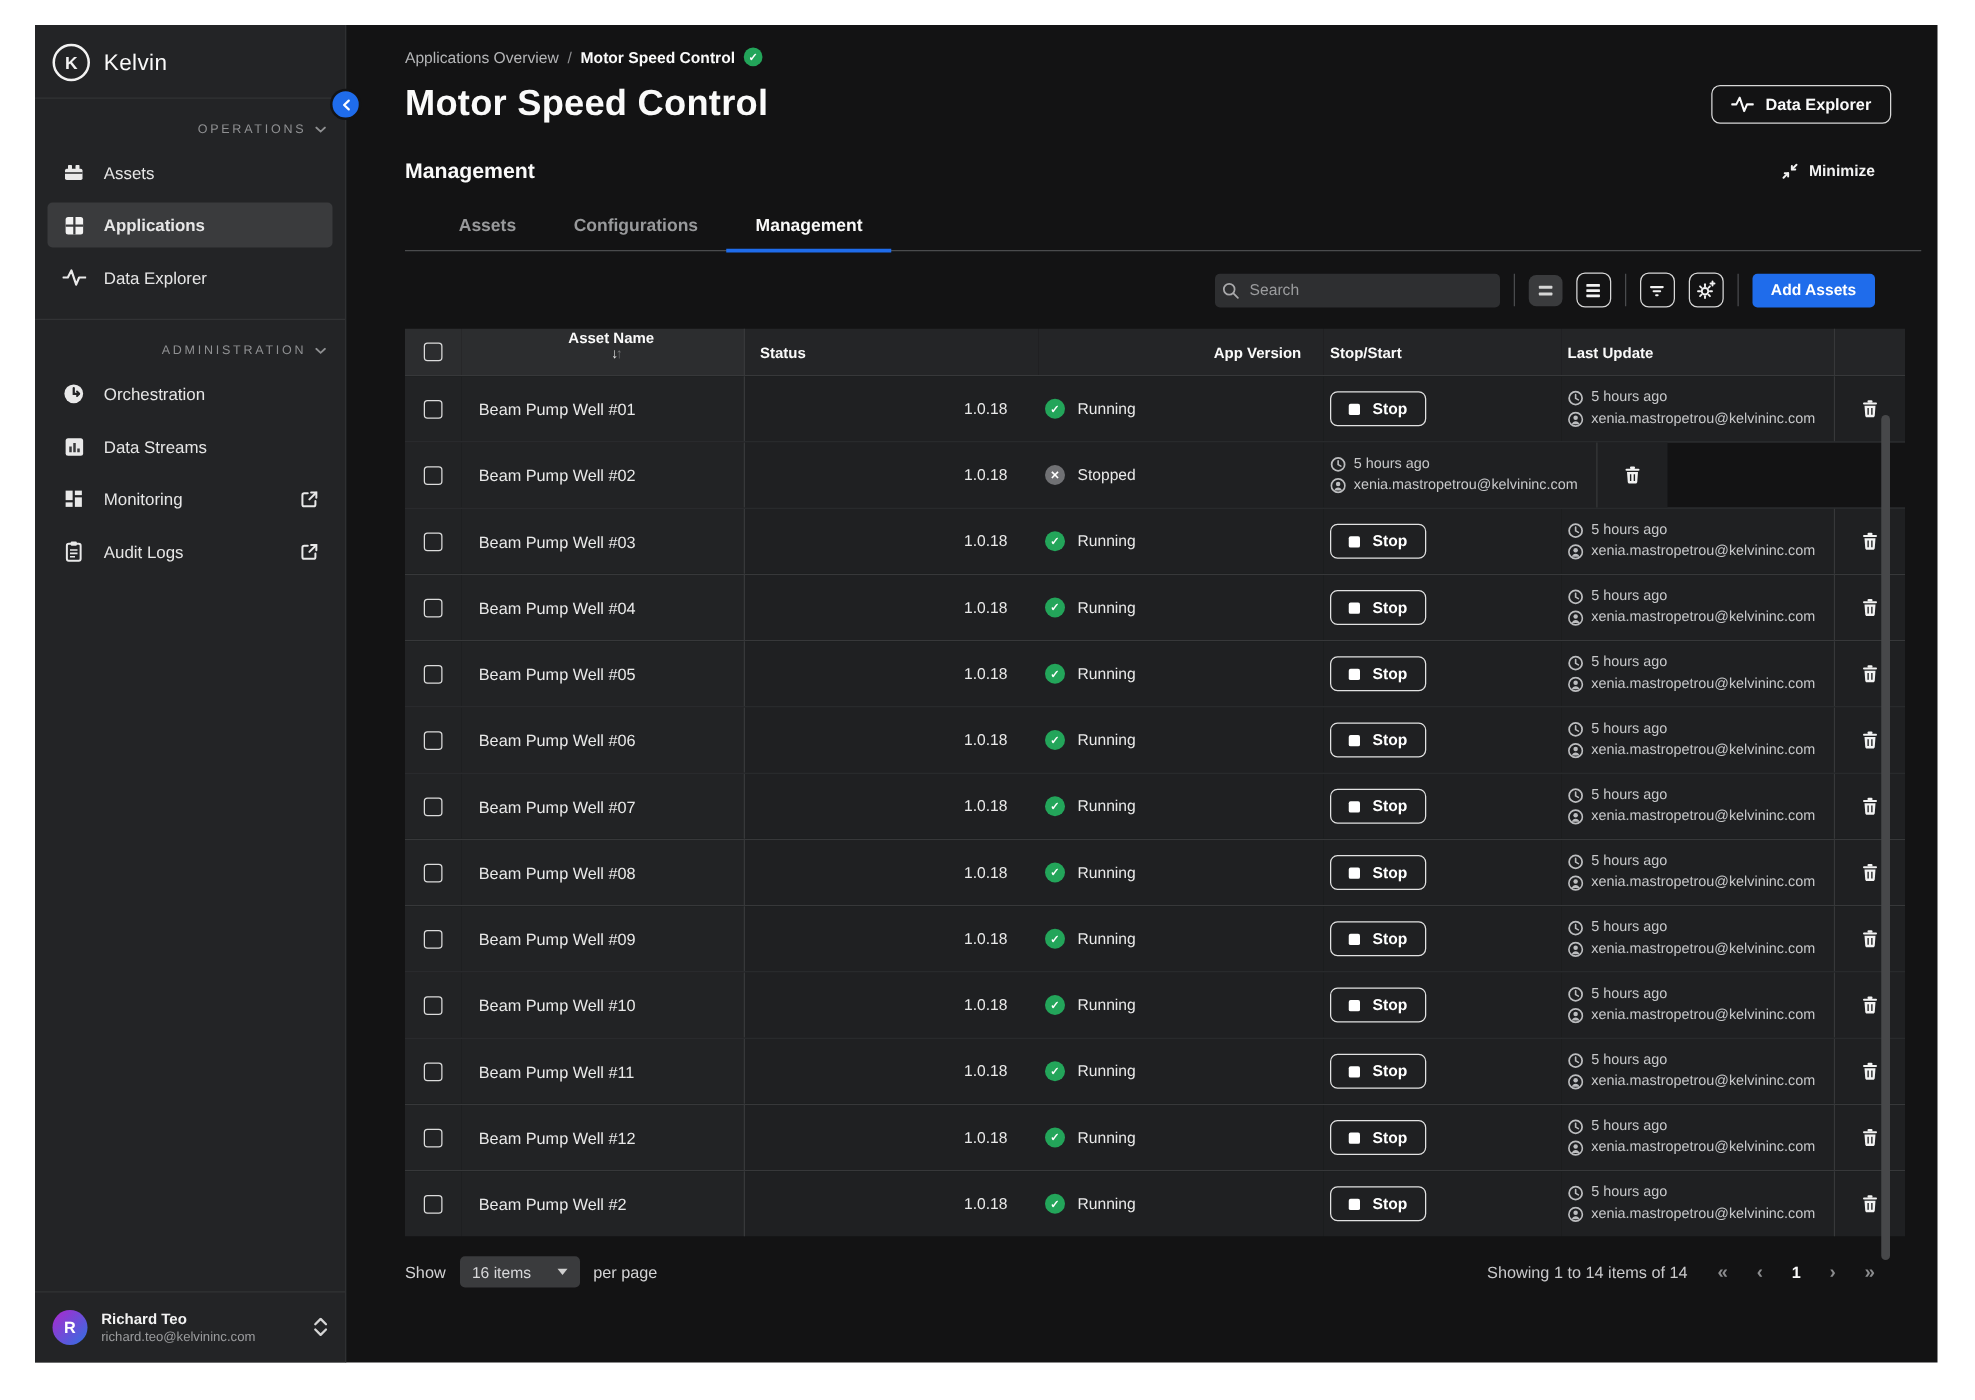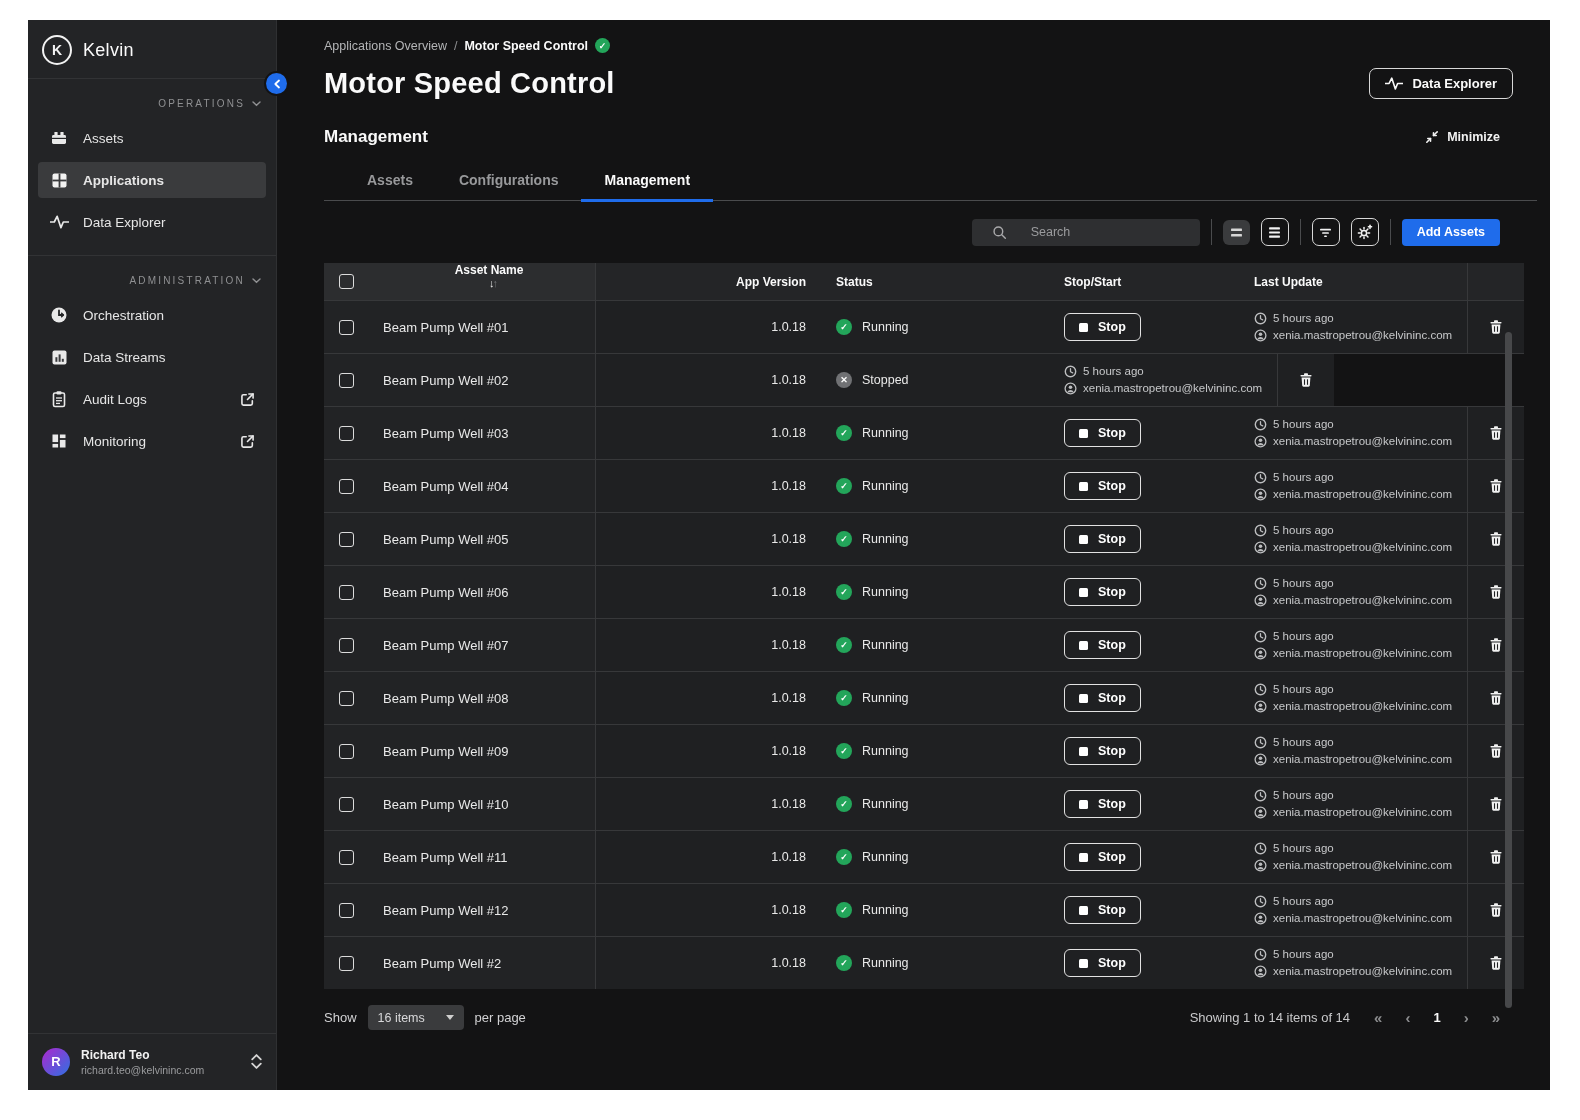--- a/index.html
+++ b/index.html
@@ -38,21 +38,21 @@
   .mgmt-heading { color:#fafafa; font-size:17px; font-weight:bold; }
   .minimize { display:flex; align-items:center; gap:8px; color:#f2f2f2; font-size:12.5px; font-weight:bold; cursor:pointer; }
 
   .tabs { display:flex; margin:16px 13px 0 0; padding-left:20px; border-bottom:1px solid #4a4b4d; }
   .tab { position:relative; padding:9px 23px 12px; font-size:14px; font-weight:bold; color:#98999b; cursor:pointer; }
   .tab.active { color:#fafafa; }
   .tab.active::after { content:""; position:absolute; left:0; right:0; bottom:-1.5px; height:3px; background:#1f6ceb; }
 
   
   .toolbar { display:flex; align-items:center; justify-content:flex-end; gap:11px; margin:17px 50px 0 0; }
-  .search-box { display:flex; align-items:center; gap:24px; width:228px; height:27px; background:#2e2f31; border-radius:4px; padding:0 20px; }
+  .search-box { display:flex; align-items:center; gap:8px; width:228px; height:27px; background:#2e2f31; border-radius:4px; padding:0 5px; }
   .search-box input { flex:1; background:transparent; border:none; outline:none; color:#e6e6e6; font-size:12.5px; font-family:inherit; }
   .search-box input::placeholder { color:#9b9c9e; }
   .tb-divider { width:1px; height:26px; background:#4a4b4d; }
   .icon-btn { display:flex; align-items:center; justify-content:center; width:28px; height:28px; background:transparent; border:none; border-radius:6px; cursor:pointer; }
   .icon-btn.filled { background:#3a3b3d; width:27px; height:25px; }
   .icon-btn.bordered { border:1.5px solid #d8d8d8; border-radius:7px; }
   .btn-primary { height:27px; padding:0 15px; background:#1f6ceb; border:none; border-radius:4px; color:#fff; font-size:12.5px; font-weight:bold; font-family:inherit; cursor:pointer; }
 
   
   .table { width:1200px; margin-top:17px; font-size:12.5px; }
@@ -184,48 +184,48 @@
             <rect x="4.4" y="8.2" width="2" height="4.6" fill="#3a3b3d"></rect>
             <rect x="7.6" y="5.4" width="2" height="7.4" fill="#3a3b3d"></rect>
             <rect x="10.8" y="9.8" width="2" height="3" fill="#3a3b3d"></rect>
           </svg>
       </span>
       <span>Data Streams</span>
     </div>
 
     <div class="nav-item">
       <span class="nav-ic">
+        <svg width="16" height="16" viewBox="0 0 16 16">
+            <rect x="1.5" y="1.5" width="5.6" height="7.6" fill="#e9e9e9"></rect>
+            <rect x="8.9" y="1.5" width="5.6" height="3.6" fill="#e9e9e9"></rect>
+            <rect x="1.5" y="10.9" width="5.6" height="3.6" fill="#e9e9e9"></rect>
+            <rect x="8.9" y="6.9" width="5.6" height="7.6" fill="#e9e9e9"></rect>
+          </svg>
+      </span>
+      <span>Monitoring</span>
+      <span class="ext">
+        <svg width="15" height="15" viewBox="0 0 14 14">
+            <path d="M5.8 2.5 H3.2 C2.4 2.5 1.8 3.1 1.8 3.9 V10.8 C1.8 11.6 2.4 12.2 3.2 12.2 H10.1 C10.9 12.2 11.5 11.6 11.5 10.8 V8.2" fill="none" stroke="#e9e9e9" stroke-width="1.5" stroke-linecap="round"></path>
+            <polyline points="8.3,1.8 12.2,1.8 12.2,5.7" fill="none" stroke="#e9e9e9" stroke-width="1.5" stroke-linecap="round"></polyline>
+            <line x1="12" y1="2" x2="7" y2="7" stroke="#e9e9e9" stroke-width="1.5" stroke-linecap="round"></line>
+          </svg>
+      </span>
+    </div>
+
+    <div class="nav-item">
+      <span class="nav-ic">
         <svg width="16" height="18" viewBox="0 0 16 18">
             <rect x="2.5" y="3" width="11" height="13.5" rx="1.5" fill="none" stroke="#e9e9e9" stroke-width="1.6"></rect>
             <rect x="5.5" y="1.2" width="5" height="3.4" rx="1" fill="#e9e9e9"></rect>
             <line x1="5" y1="8" x2="11" y2="8" stroke="#e9e9e9" stroke-width="1.3"></line>
             <line x1="5" y1="10.7" x2="11" y2="10.7" stroke="#e9e9e9" stroke-width="1.3"></line>
             <line x1="5" y1="13.4" x2="9" y2="13.4" stroke="#e9e9e9" stroke-width="1.3"></line>
           </svg>
       </span>
       <span>Audit Logs</span>
-      <span class="ext">
-        <svg width="15" height="15" viewBox="0 0 14 14">
-            <path d="M5.8 2.5 H3.2 C2.4 2.5 1.8 3.1 1.8 3.9 V10.8 C1.8 11.6 2.4 12.2 3.2 12.2 H10.1 C10.9 12.2 11.5 11.6 11.5 10.8 V8.2" fill="none" stroke="#e9e9e9" stroke-width="1.5" stroke-linecap="round"></path>
-            <polyline points="8.3,1.8 12.2,1.8 12.2,5.7" fill="none" stroke="#e9e9e9" stroke-width="1.5" stroke-linecap="round"></polyline>
-            <line x1="12" y1="2" x2="7" y2="7" stroke="#e9e9e9" stroke-width="1.5" stroke-linecap="round"></line>
-          </svg>
-      </span>
-    </div>
-
-    <div class="nav-item">
-      <span class="nav-ic">
-        <svg width="16" height="16" viewBox="0 0 16 16">
-            <rect x="1.5" y="1.5" width="5.6" height="7.6" fill="#e9e9e9"></rect>
-            <rect x="8.9" y="1.5" width="5.6" height="3.6" fill="#e9e9e9"></rect>
-            <rect x="1.5" y="10.9" width="5.6" height="3.6" fill="#e9e9e9"></rect>
-            <rect x="8.9" y="6.9" width="5.6" height="7.6" fill="#e9e9e9"></rect>
-          </svg>
-      </span>
-      <span>Monitoring</span>
       <span class="ext">
         <svg width="15" height="15" viewBox="0 0 14 14">
             <path d="M5.8 2.5 H3.2 C2.4 2.5 1.8 3.1 1.8 3.9 V10.8 C1.8 11.6 2.4 12.2 3.2 12.2 H10.1 C10.9 12.2 11.5 11.6 11.5 10.8 V8.2" fill="none" stroke="#e9e9e9" stroke-width="1.5" stroke-linecap="round"></path>
             <polyline points="8.3,1.8 12.2,1.8 12.2,5.7" fill="none" stroke="#e9e9e9" stroke-width="1.5" stroke-linecap="round"></polyline>
             <line x1="12" y1="2" x2="7" y2="7" stroke="#e9e9e9" stroke-width="1.5" stroke-linecap="round"></line>
           </svg>
       </span>
     </div>
 
     <div class="user-row">
@@ -351,25 +351,25 @@
         <div class="cell c-check">
             <div class="checkbox"></div>
           </div>
         <div class="cell c-name">
           <span class="th-label">Asset Name</span>
           <span class="sort">
               <span class="s-down">↓</span>
               <span class="s-up">↑</span>
             </span>
         </div>
+        <div class="cell c-status">
+            <span class="th-label">Status</span>
+          </div>
         <div class="cell c-version">
             <span class="th-label">App Version</span>
-          </div>
-        <div class="cell c-status">
-            <span class="th-label">Status</span>
           </div>
         <div class="cell c-action">
             <span class="th-label">Stop/Start</span>
           </div>
         <div class="cell c-update">
             <span class="th-label">Last Update</span>
           </div>
         <div class="cell c-delete"></div>
       </div>
       <div id="table-body">

